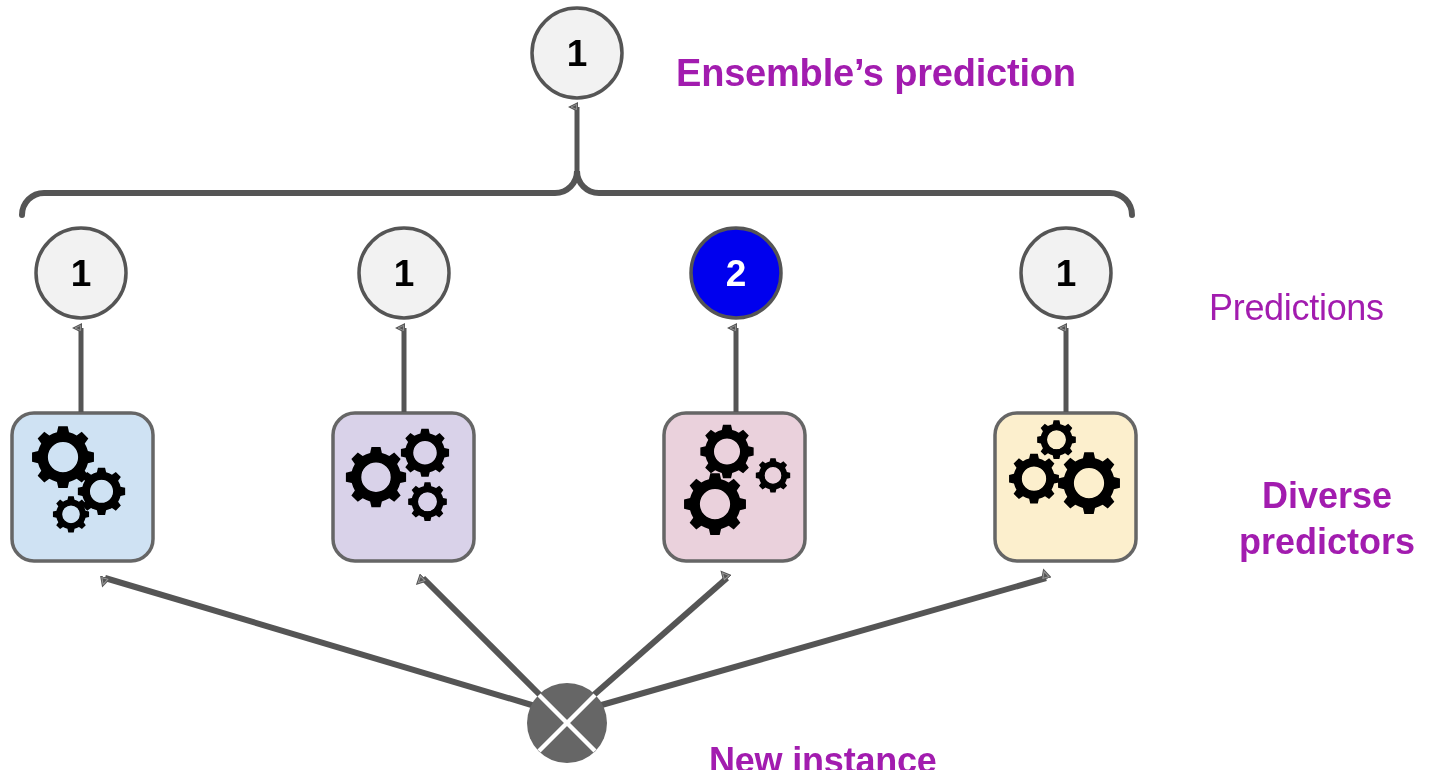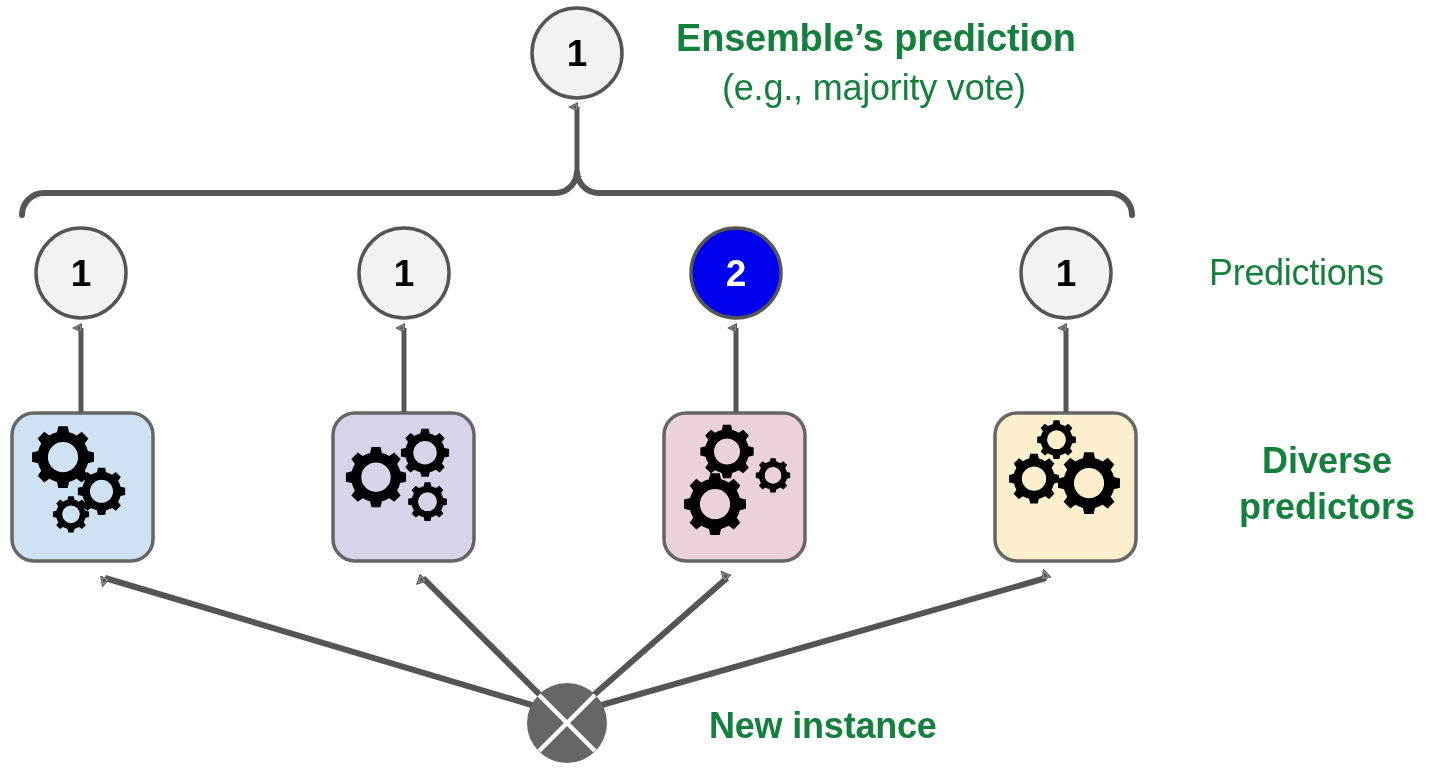--- a/index.html
+++ b/index.html
@@ -19,23 +19,24 @@
   }
   #diagram-svg {
     position: absolute;
     left: 0;
     top: 0;
     width: 1440px;
     height: 770px;
   }
   .lbl {
     position: absolute;
-    color: #15803d;
+    color: #a21caf;
     font-family: "Liberation Sans", sans-serif;
     white-space: nowrap;
+    margin-top: 35px;
   }
   #ensemble-title {
     left: 676px;
     top: 17px;
     font-size: 38px;
     font-weight: bold;
     letter-spacing: -0.2px;
   }
   #ensemble-subtitle {
     left: 722px;
@@ -207,21 +208,20 @@
   </svg>
 
   <div class="node-num" style="left:557px; top:35px; width:40px; color:#000000;">1</div>
 
   <div class="node-num" style="left:61px; top:255px; width:40px; color:#000000;">1</div>
   <div class="node-num" style="left:384px; top:255px; width:40px; color:#000000;">1</div>
   <div class="node-num" style="left:716px; top:255px; width:40px; color:#ffffff;">2</div>
   <div class="node-num" style="left:1046px; top:255px; width:40px; color:#000000;">1</div>
 
   <div class="lbl" id="ensemble-title">Ensemble’s prediction</div>
-  <div class="lbl" id="ensemble-subtitle">(e.g., majority vote)</div>
 
   <div class="lbl" id="predictions-label">Predictions</div>
 
   <div class="lbl" id="diverse-label">Diverse predictors</div>
 
   <div class="lbl" id="new-instance-label">New instance</div>
 
 </div>
 
 </body></html>

